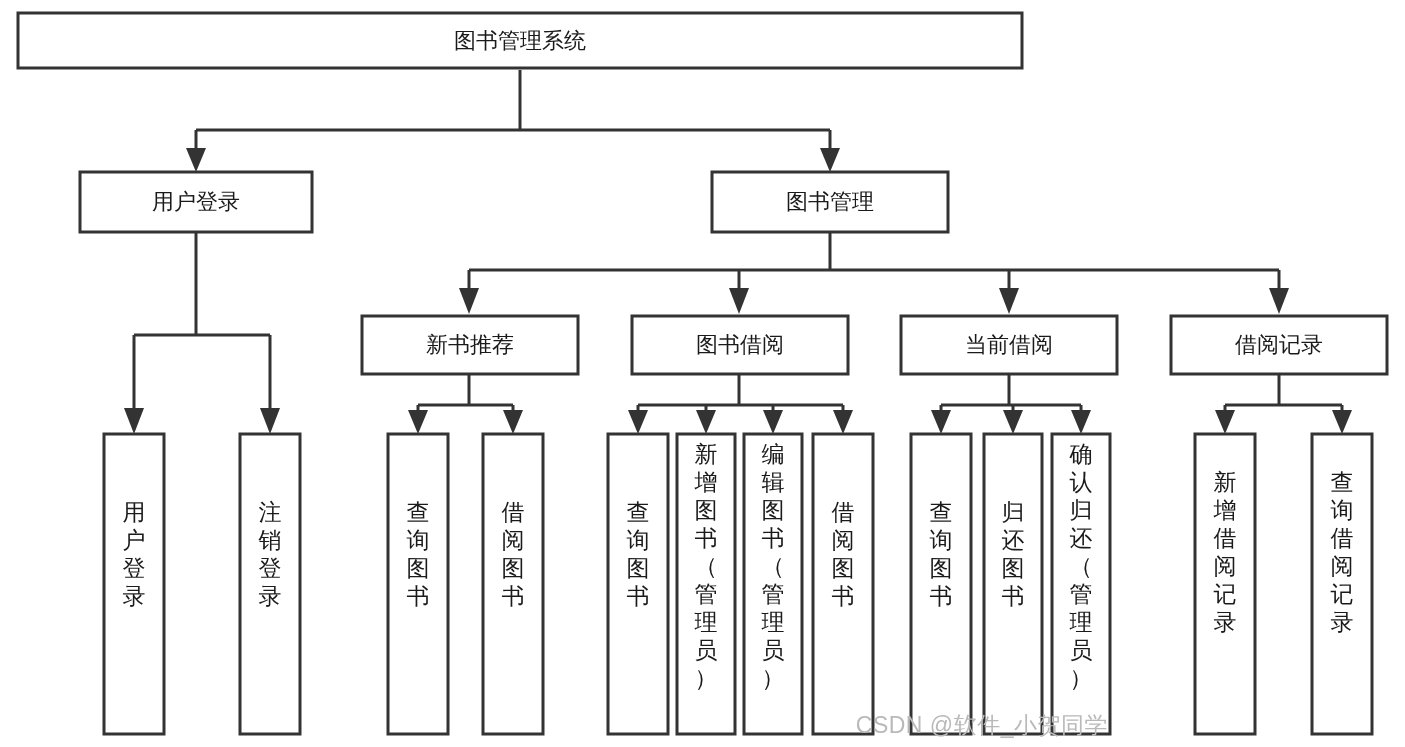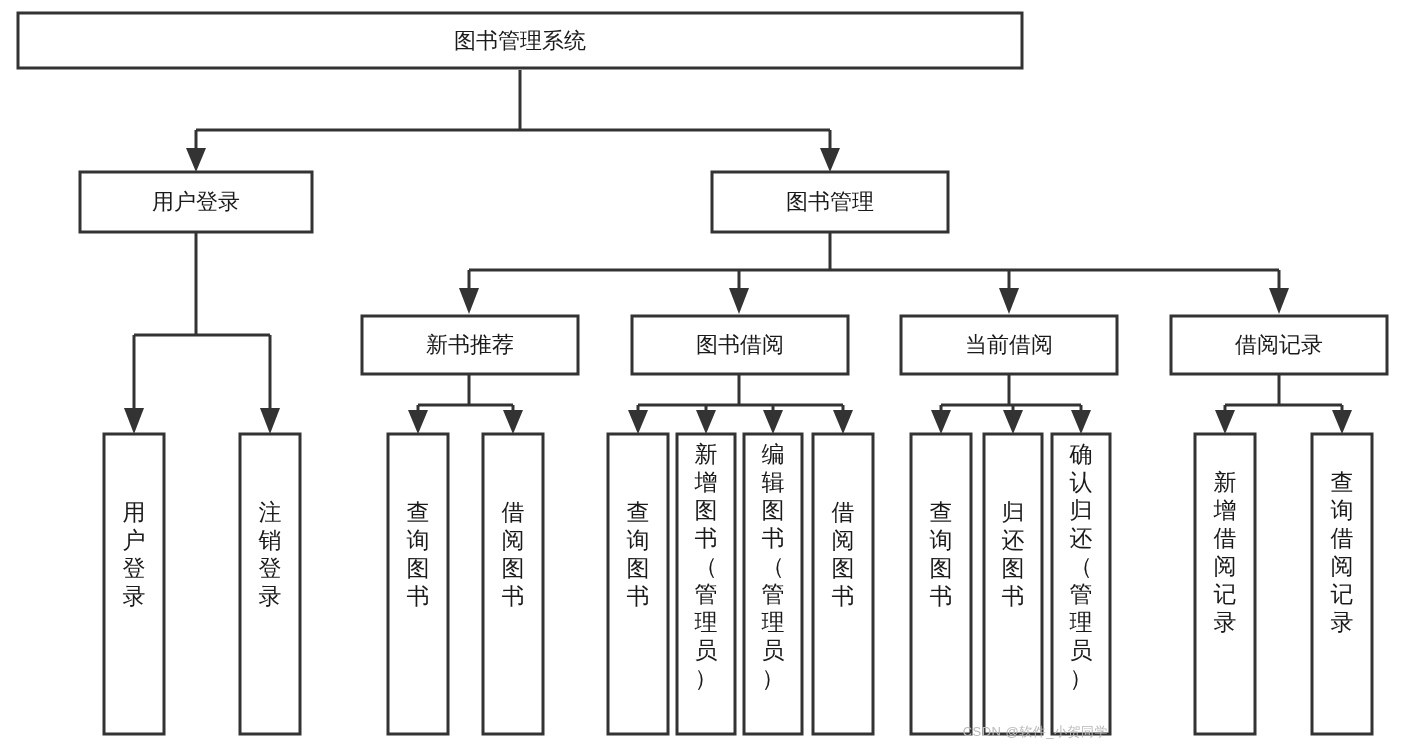--- a/index.html
+++ b/index.html
@@ -52,21 +52,21 @@
   }
   .arrow-head {
     fill: #333333;
     stroke: none;
   }
   #watermark {
     position: absolute;
     right: 8px;
     bottom: 6px;
     font-family: "Liberation Sans", "DejaVu Sans", sans-serif;
-    font-size: 13px;
+    font-size: 23px;
     color: #b9b9b9;
     white-space: nowrap;
     letter-spacing: 0.5px;
     pointer-events: none;
   }
 </style>
 </head>
 <body>
 
 <div id="diagram-root">

